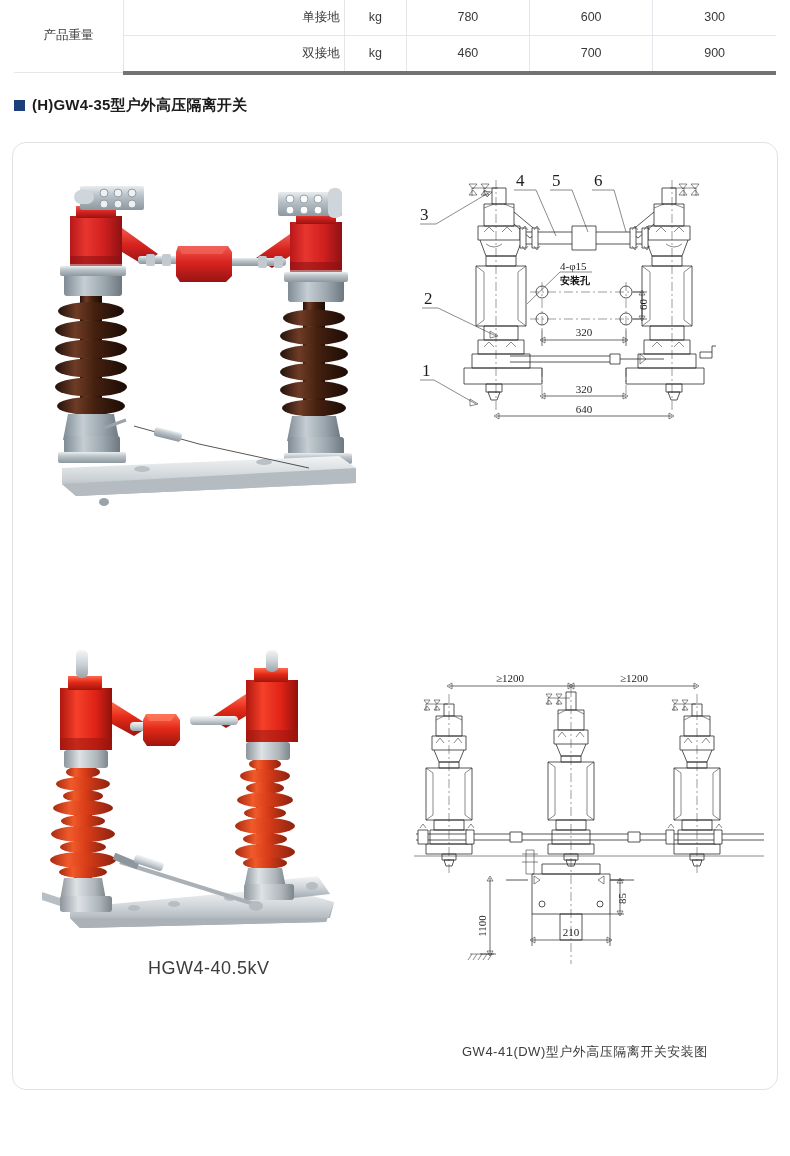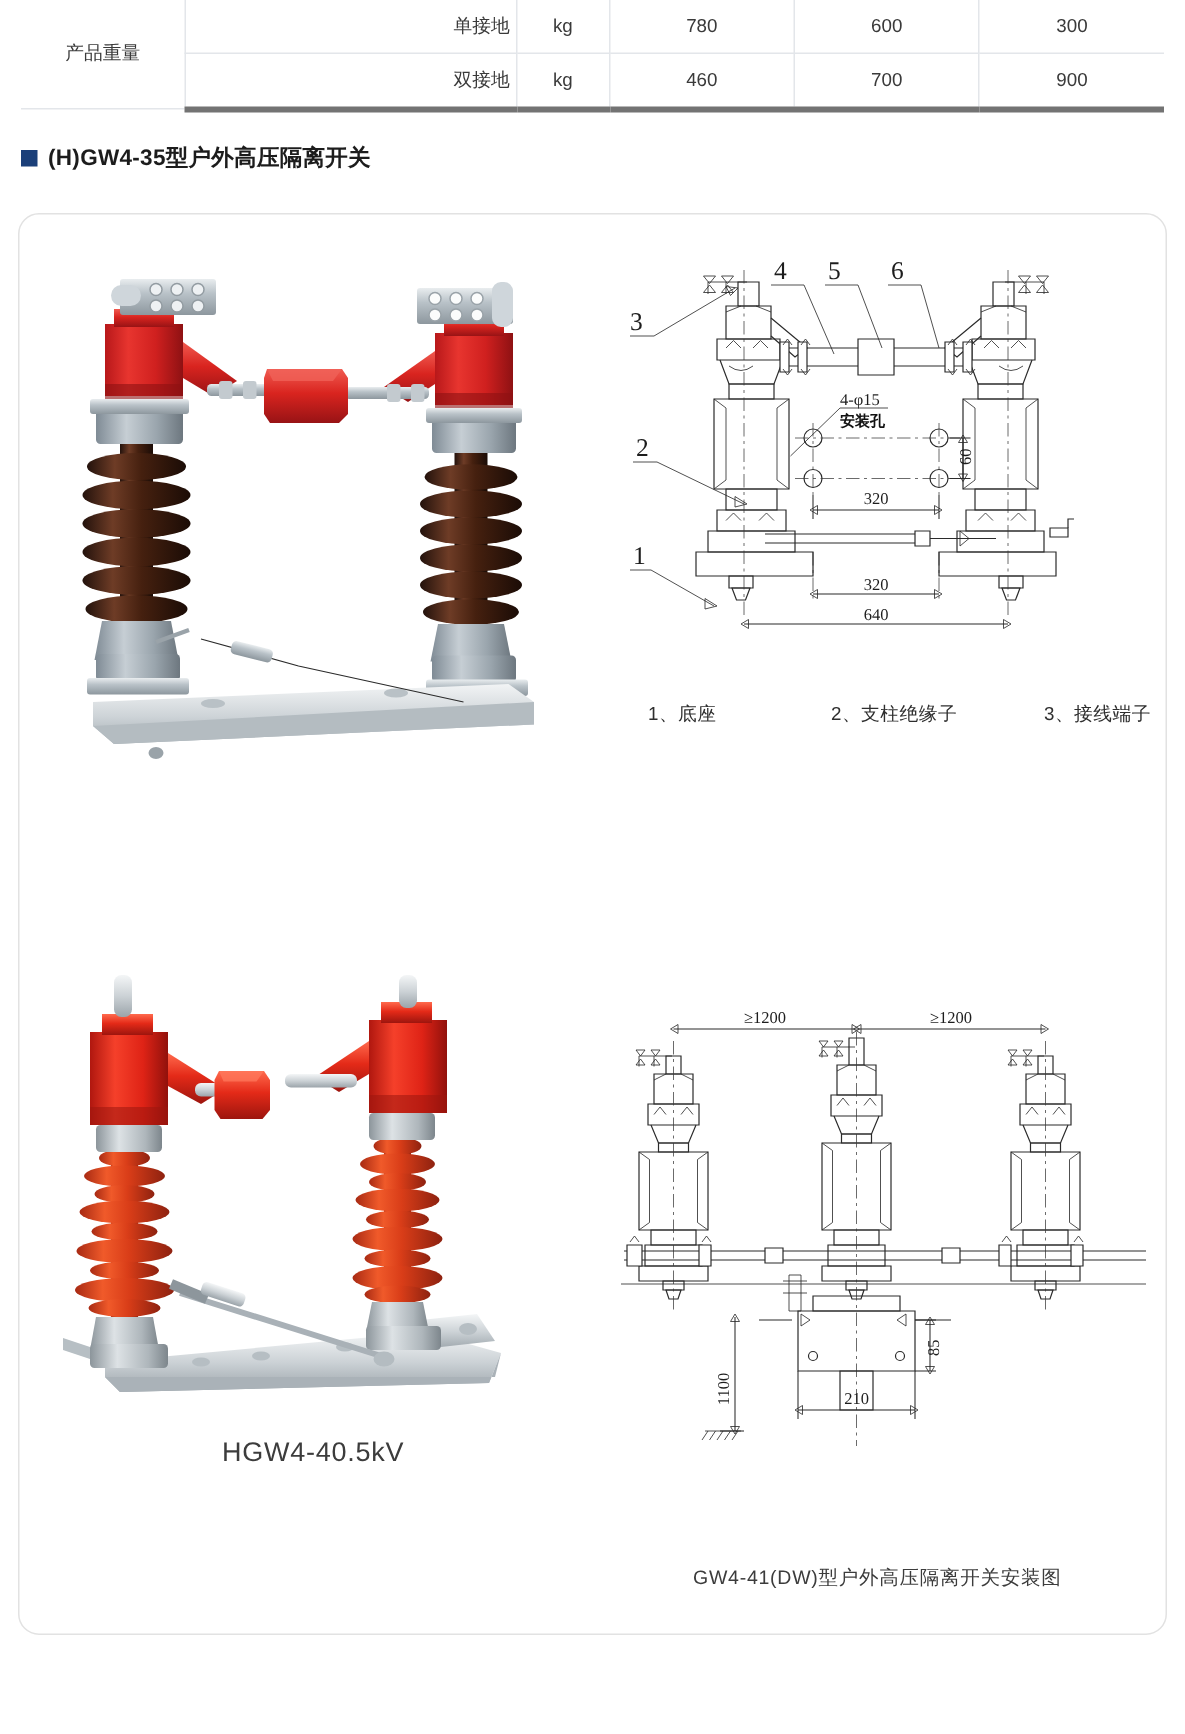--- a/index.html
+++ b/index.html
@@ -413,25 +413,20 @@
         <text class="numlbl" x="138" y="22">5</text>
         <path class="ln-t" d="M136 26 h22 L174 68"></path>
 
         <text class="numlbl" x="180" y="22">6</text>
         <path class="ln-t" d="M178 26 h22 L212 68"></path>
       </g>
     </svg>
   </div>
 
   <div class="legend" style="left:432px; top:468px;">
-    <div class="row">
-      <span class="it w1"><span>1、</span><span>底座</span></span>
-      <span class="it w2"><span>2、</span><span>支柱绝缘子</span></span>
-      <span class="it"><span>3、</span><span>接线端子</span></span>
-    </div>
   </div>
 
 
   <div class="photo" style="left:34px; top:650px; width:356px; height:300px;" aria-label="HGW4-40.5kV 户外高压隔离开关产品照片">
     <svg width="356" height="300" viewBox="0 0 356 300">
       <defs>
         <linearGradient id="sil" x1="0" y1="0" x2="1" y2="0">
           <stop offset="0%" stop-color="#a82a13"></stop>
           <stop offset="28%" stop-color="#f05a2a"></stop>
           <stop offset="55%" stop-color="#d93d18"></stop>

